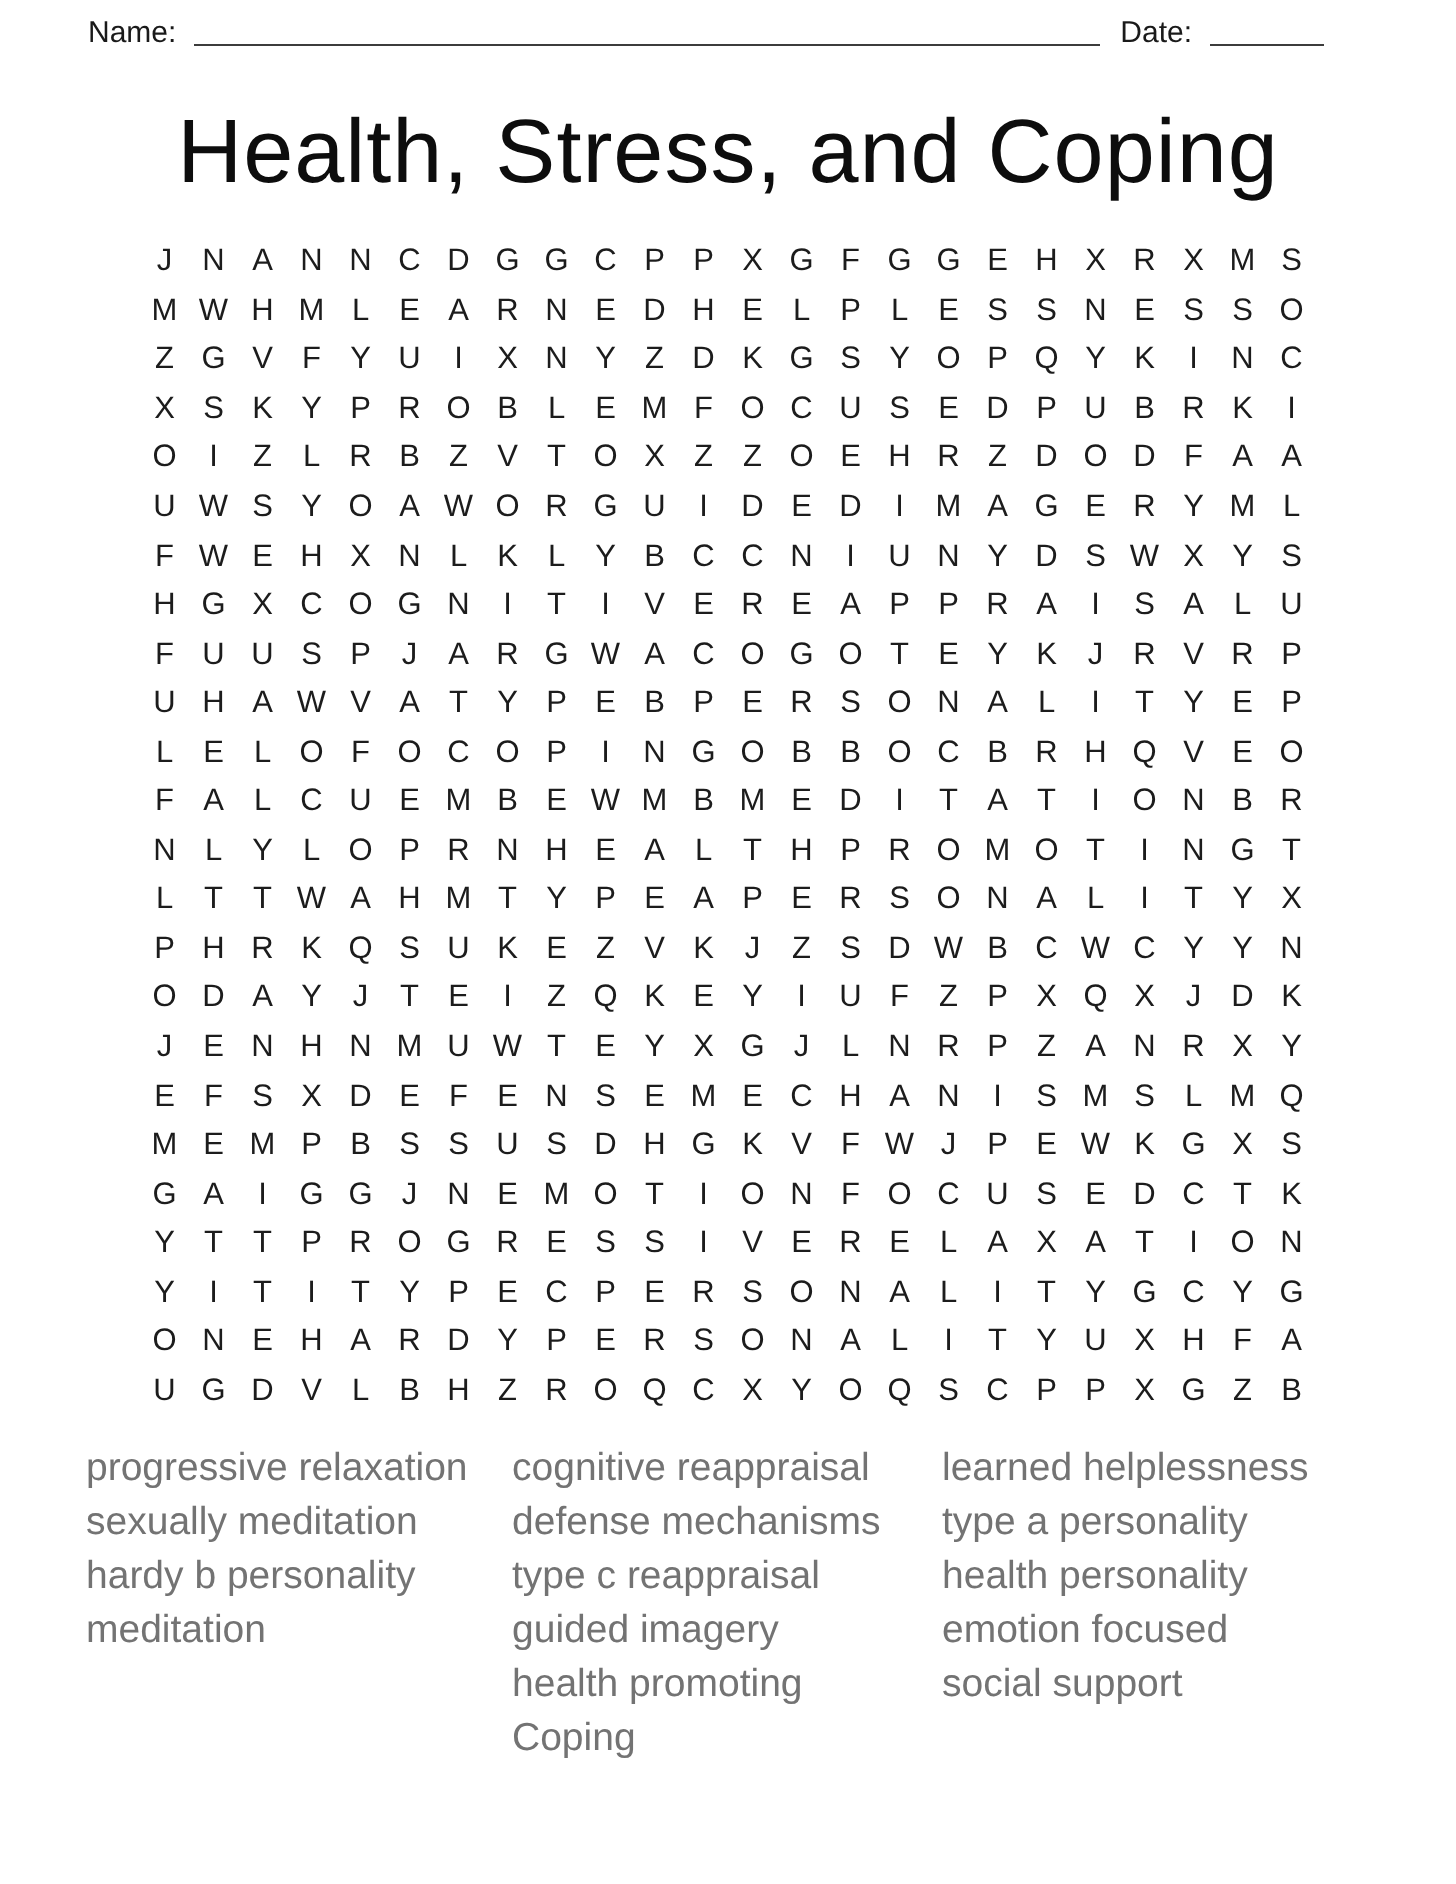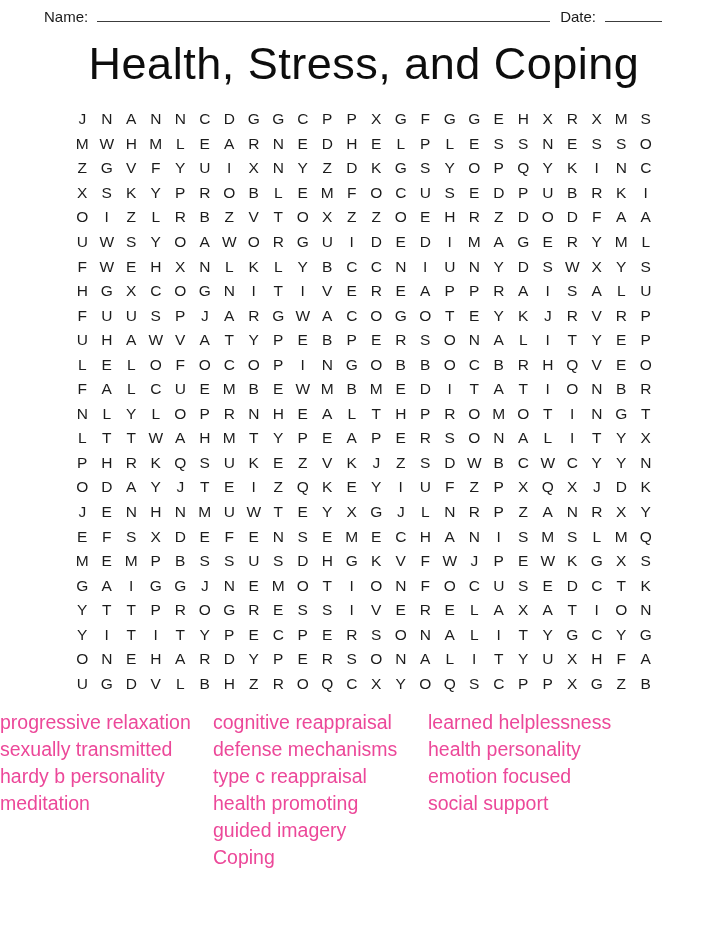--- a/index.html
+++ b/index.html
@@ -12,21 +12,21 @@
     height: 942px;
     position: relative;
     color: #151515;
     font-family: "Liberation Sans", sans-serif;
     overflow: hidden;
   }
 
   
   .top-row {
     display: flex;
-    align-items: flex-start;
+    align-items: center;
     padding: 8px 66px 0 44px;
     font-size: 15px;
     color: #1a1a1a;
   }
   .top-label { white-space: nowrap; padding-bottom: 2px; }
   .name-line {
     flex: 1;
     border-bottom: 1.5px solid #3c3c3c;
     height: 13px;
     margin: 0 10px 4px 9px;
@@ -37,21 +37,21 @@
     height: 13px;
     margin: 0 0 4px 9px;
   }
 
   
   .title {
     text-align: center;
     font-size: 45px;
     font-weight: 400;
     letter-spacing: 0.5px;
-    margin-top: 11px;
+    margin-top: 23px;
     color: #0d0d0d;
     font-family: "Liberation Sans", sans-serif;
   }
 
   
   .grid {
     display: grid;
     grid-template-columns: repeat(24, 24.5px);
     grid-auto-rows: 24.55px;
     width: 588px;
@@ -63,23 +63,24 @@
   .cell {
     display: flex;
     align-items: center;
     justify-content: center;
     user-select: none;
   }
 
   
   .words {
     display: flex;
+    padding-left: 43px;
     margin-top: 13px;
     font-size: 19.5px;
-    color: #ec4899;
+    color: #737373;
   }
   .wcol-1 { width: 213px; }
   .wcol-2 { width: 215px; }
   .wcol-3 { flex: 1; }
   .word { line-height: 27px; white-space: nowrap; }
 </style>
 </head>
 <body>
 
 <div class="top-row">
@@ -666,31 +667,32 @@
     <span class="cell">P</span>
     <span class="cell">X</span>
     <span class="cell">G</span>
     <span class="cell">Z</span>
     <span class="cell">B</span>
   </div>
 
 <div class="words">
   <div class="wcol-1">
       <div class="word">progressive relaxation</div>
-      <div class="word">sexually transmitted</div>
+      <div class="word">sexually meditation</div>
       <div class="word">hardy b personality</div>
       <div class="word">meditation</div>
     </div>
   <div class="wcol-2">
       <div class="word">cognitive reappraisal</div>
       <div class="word">defense mechanisms</div>
       <div class="word">type c reappraisal</div>
+      <div class="word">guided imagery</div>
       <div class="word">health promoting</div>
-      <div class="word">guided imagery</div>
       <div class="word">Coping</div>
     </div>
   <div class="wcol-3">
       <div class="word">learned helplessness</div>
+      <div class="word">type a personality</div>
       <div class="word">health personality</div>
       <div class="word">emotion focused</div>
       <div class="word">social support</div>
     </div>
 </div>
 
 </body></html>

